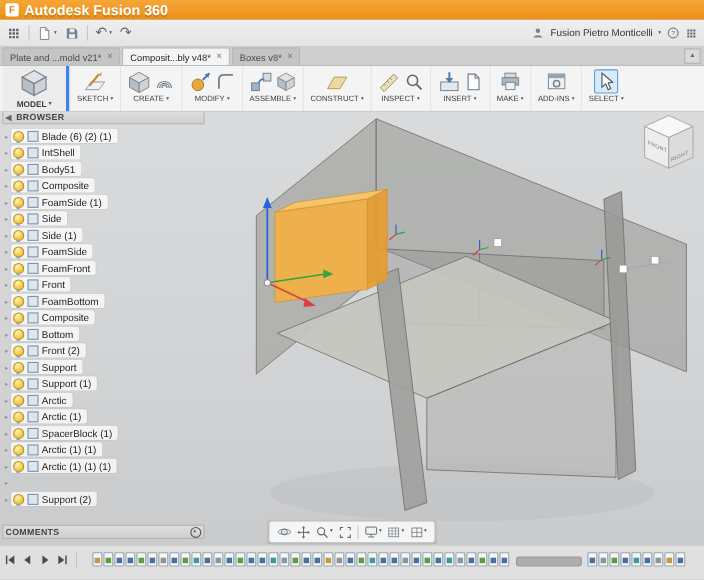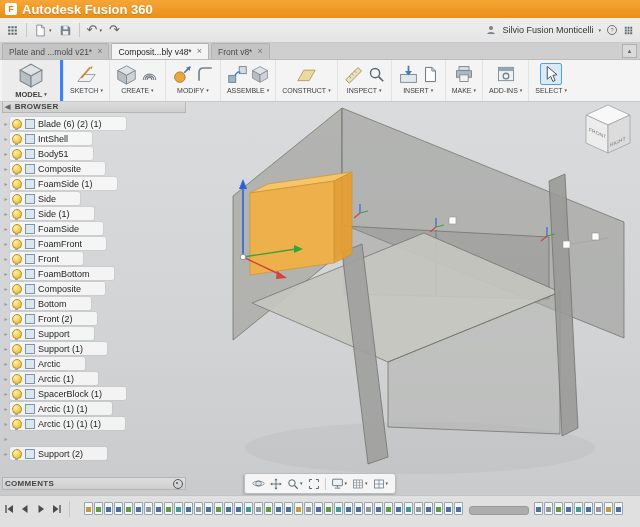--- a/index.html
+++ b/index.html
@@ -49,21 +49,21 @@
   
   .browser{position:absolute;left:2px;top:100px;width:186px;z-index:10;}
   .browser-header,.comments-bar{box-sizing:border-box;width:184px;height:13px;display:flex;align-items:center;gap:4px;
         padding:0 2px;background:linear-gradient(#dddddd,#cfcfcf);border:1px solid #b5b5b5;
         font-size:8px;font-weight:bold;color:#444;letter-spacing:.3px;}
   .hdr-arrow{font-size:7px;color:#666;}
   .browser-items{margin-top:3px;display:flex;flex-direction:column;align-items:flex-start;}
   .b-line{display:flex;align-items:center;height:15px;}
   .b-expand{font-size:6px;color:#979797;width:8px;text-align:center;}
   .b-row{display:inline-flex;align-items:center;gap:3px;background:rgba(255,255,255,.74);border-radius:2px;
-         height:13px;padding:0 24px 0 2px;font-size:9px;color:#1d1d1d;white-space:nowrap;box-shadow:0 0 0 .5px rgba(180,180,180,.5);}
+         height:13px;padding:0 5px 0 2px;font-size:9px;color:#1d1d1d;white-space:nowrap;box-shadow:0 0 0 .5px rgba(180,180,180,.5);}
   .bulb{width:8px;height:8px;border-radius:50% 50% 45% 45%;position:relative;flex:none;
         background:radial-gradient(circle at 35% 30%, #fff4bb, #f3c02f 75%);border:1px solid #b98f1f;}
   .bulb::after{content:"";position:absolute;left:2px;bottom:-2px;width:3px;height:2px;background:#9aa4ab;}
   .b-ico{width:8px;height:8px;background:#dce6ee;border:1px solid #7e95a8;flex:none;}
   .comments-bar{position:absolute;left:0;top:377px;justify-content:space-between;}
   .comments-icon{width:8px;height:8px;border:1.5px solid #555;border-radius:50%;position:relative;}
   .comments-icon::after{content:"";position:absolute;left:2px;top:2px;width:2px;height:2px;background:#555;border-radius:50%;}
 
   
   .navbar{position:absolute;top:473px;left:50%;transform:translateX(-50%);height:19px;z-index:11;
@@ -291,42 +291,42 @@
           <span class="arrow-glyph">↶</span>
           <span class="caret">▾</span>
         </span>
       <span class="mb-btn">
           <span class="arrow-glyph">↷</span>
         </span>
       <div class="mb-right">
         <svg class="ic" width="12" height="12" viewBox="0 0 24 24">
             <use href="#ic-person"></use>
           </svg>
-        <span>Silvio Fusion Monticelli</span>
+        <span>Fusion Pietro Monticelli</span>
         <span class="caret">▾</span>
         <svg class="ic" width="12" height="12" viewBox="0 0 24 24">
             <use href="#ic-help"></use>
           </svg>
         <svg class="ic" width="11" height="11" viewBox="0 0 24 24">
             <use href="#ic-gridmenu"></use>
           </svg>
       </div>
     </div>
 
     <div class="tabbar">
       <div class="tab">
         <span>Plate and ...mold v21*</span>
         <span class="tab-close">×</span>
       </div>
       <div class="tab active">
         <span>Composit...bly v48*</span>
         <span class="tab-close">×</span>
       </div>
       <div class="tab">
-        <span>Front v8*</span>
+        <span>Boxes v8*</span>
         <span class="tab-close">×</span>
       </div>
       <div class="tabbar-chevron">▲</div>
     </div>
 
     <div class="toolbar">
       <div class="tb-model">
         <svg class="ic" width="26" height="26" viewBox="0 0 24 24">
             <use href="#ic-cube"></use>
           </svg>

